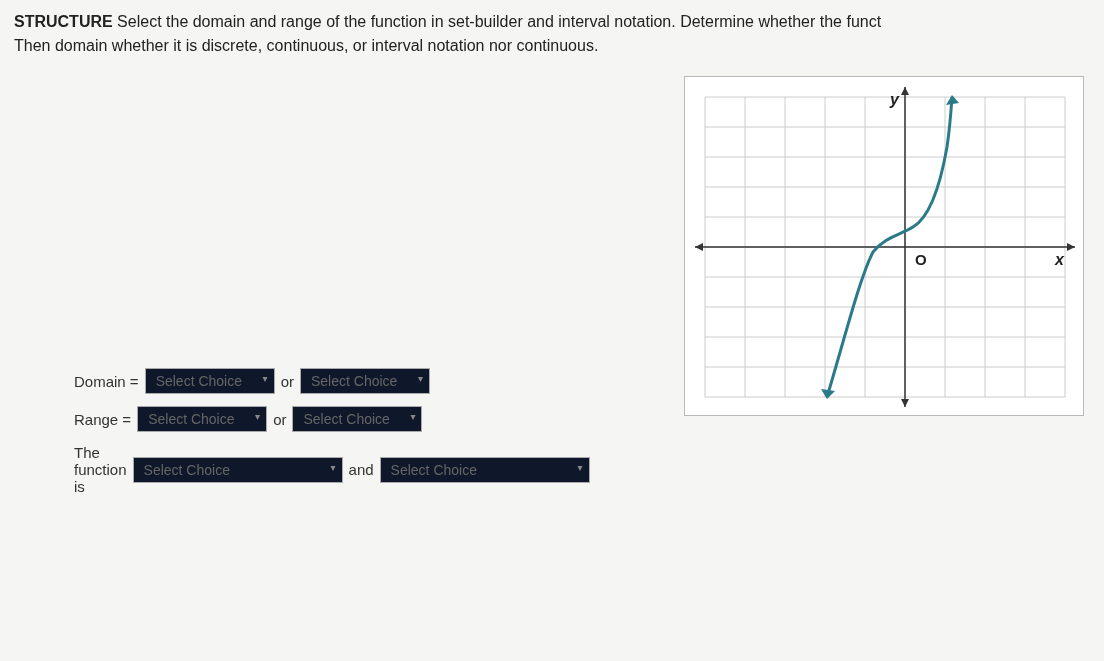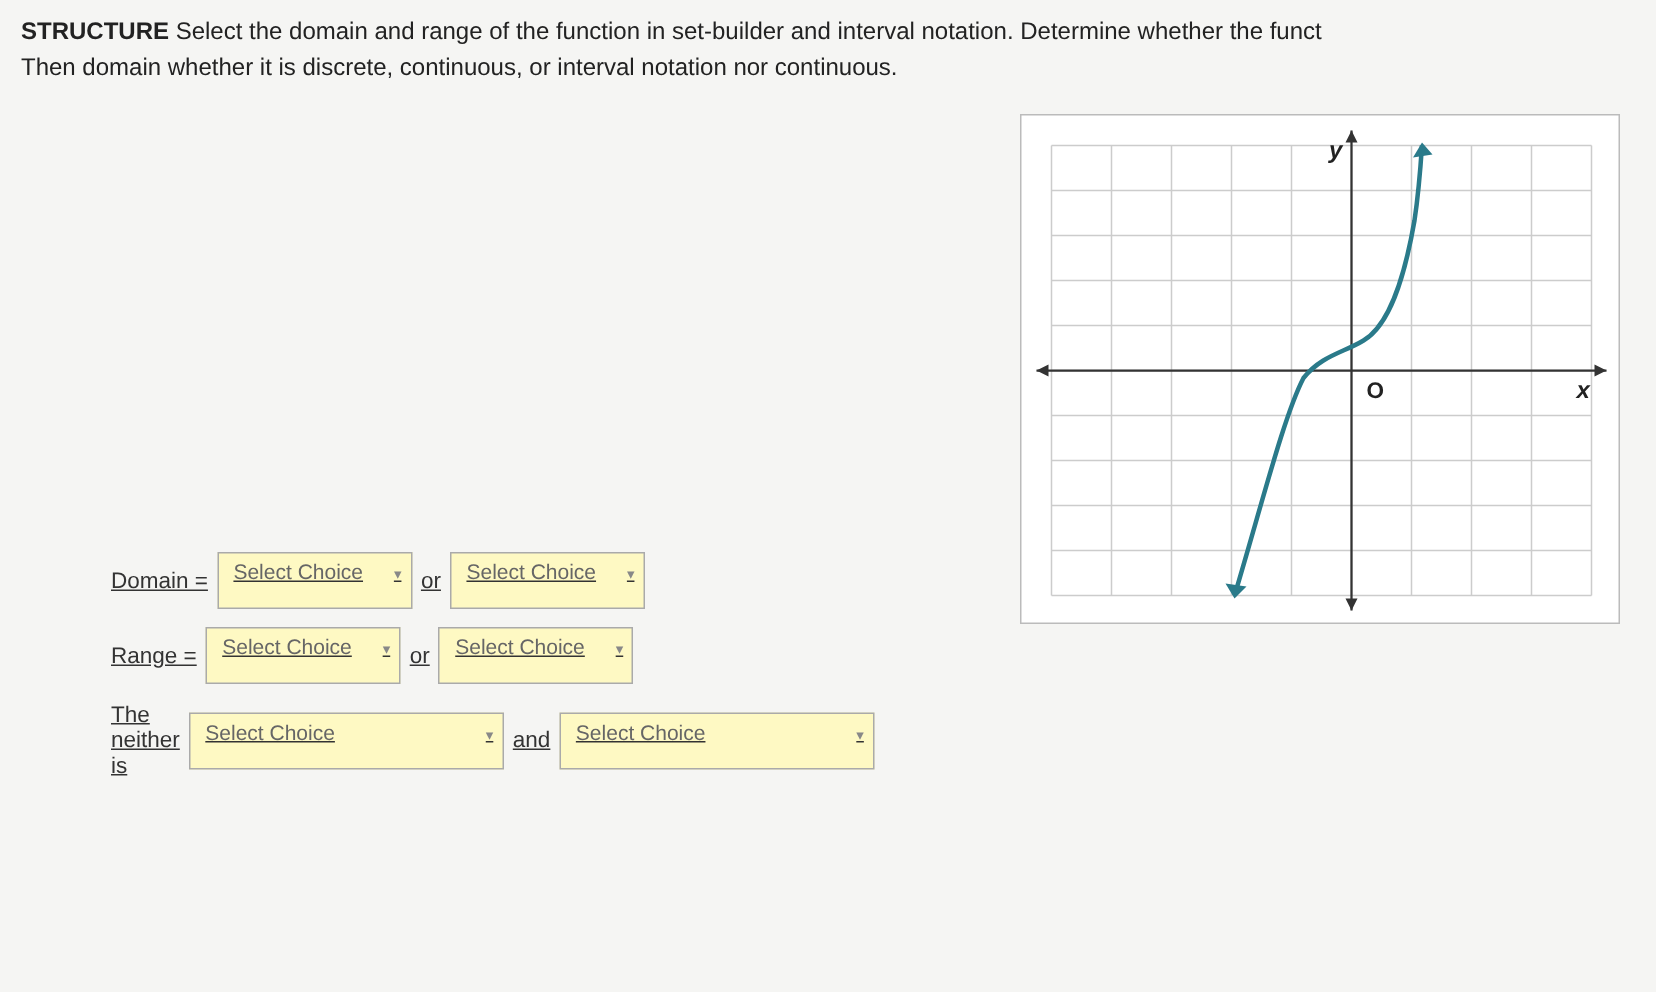--- a/index.html
+++ b/index.html
@@ -49,28 +49,27 @@
       flex-direction: column;
       gap: 12px;
       padding: 12px 60px;
     }
     .row {
       display: flex;
       align-items: center;
       gap: 6px;
       font-size: 15px;
       color: #333;
-      text-decoration: underline;
     }
     .select-box {
       display: inline-flex;
-      align-items: flex-end;
+      align-items: flex-start;
       border: 1px solid #aaa;
-      background: #fef9c3;
-      padding: 4px 6px 16px 10px;
+      background: #0f172a;
+      padding: 4px 6px 4px 10px;
       font-size: 14px;
       color: #666;
       cursor: pointer;
       white-space: nowrap;
     }
     .select-box.wide { min-width: 210px; justify-content: space-between; }
     .select-box.med  { min-width: 130px; justify-content: space-between; }
     .caret { font-size: 10px; color: #888; margin-left: 8px; }
   </style>
 </head>
@@ -107,21 +106,21 @@
           <span class="caret">▾</span>
         </span>
         <span>or</span>
         <span class="select-box med">
           <span>Select Choice</span>
           <span class="caret">▾</span>
         </span>
       </div>
 
       <div class="row">
-        <span>The neither is</span>
+        <span>The function is</span>
         <span class="select-box wide">
           <span>Select Choice</span>
           <span class="caret">▾</span>
         </span>
         <span>and</span>
         <span class="select-box wide">
           <span>Select Choice</span>
           <span class="caret">▾</span>
         </span>
       </div>

